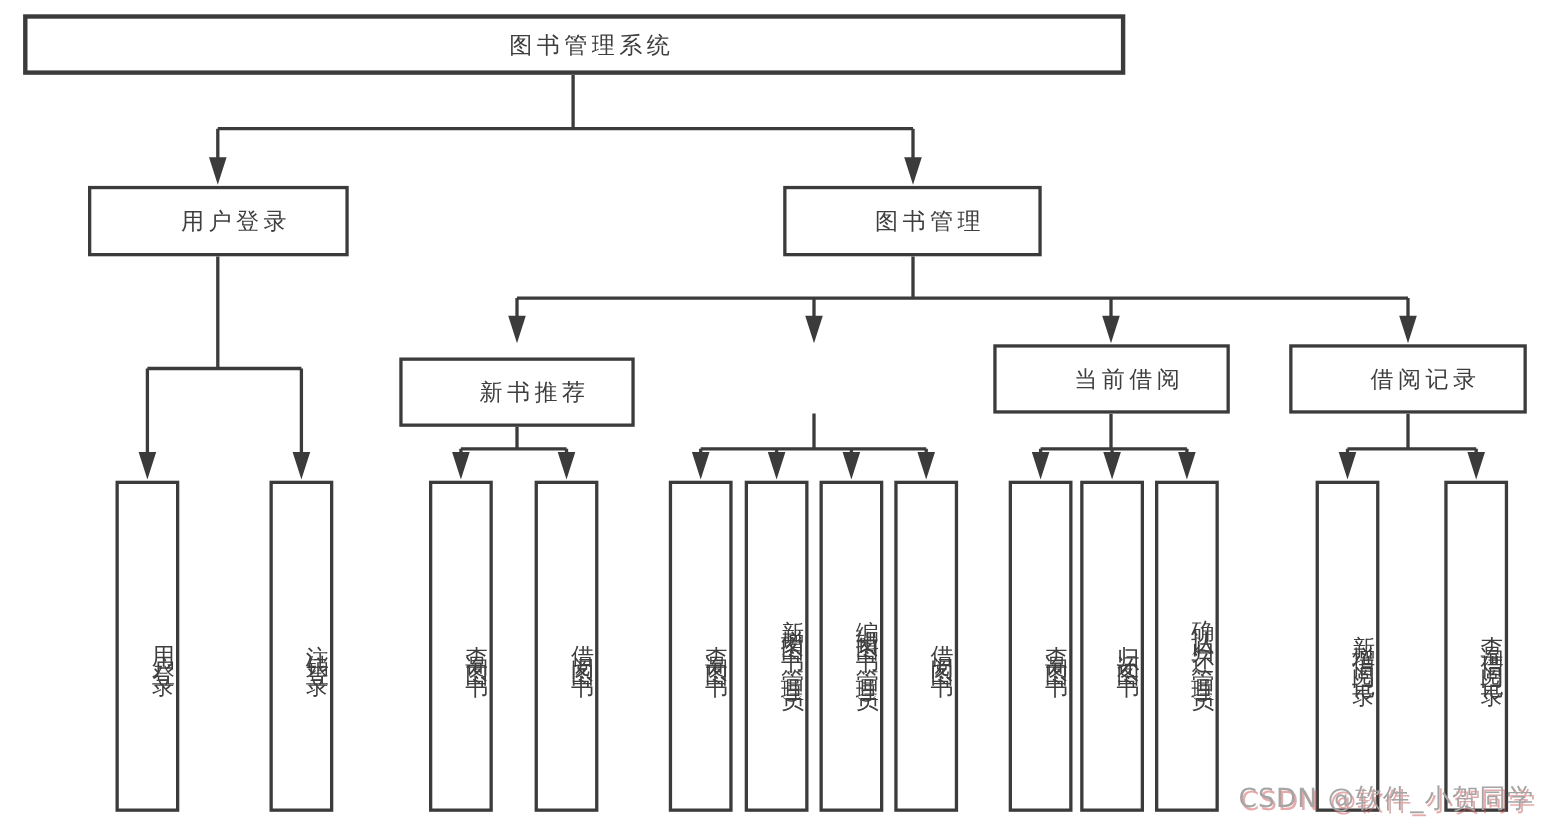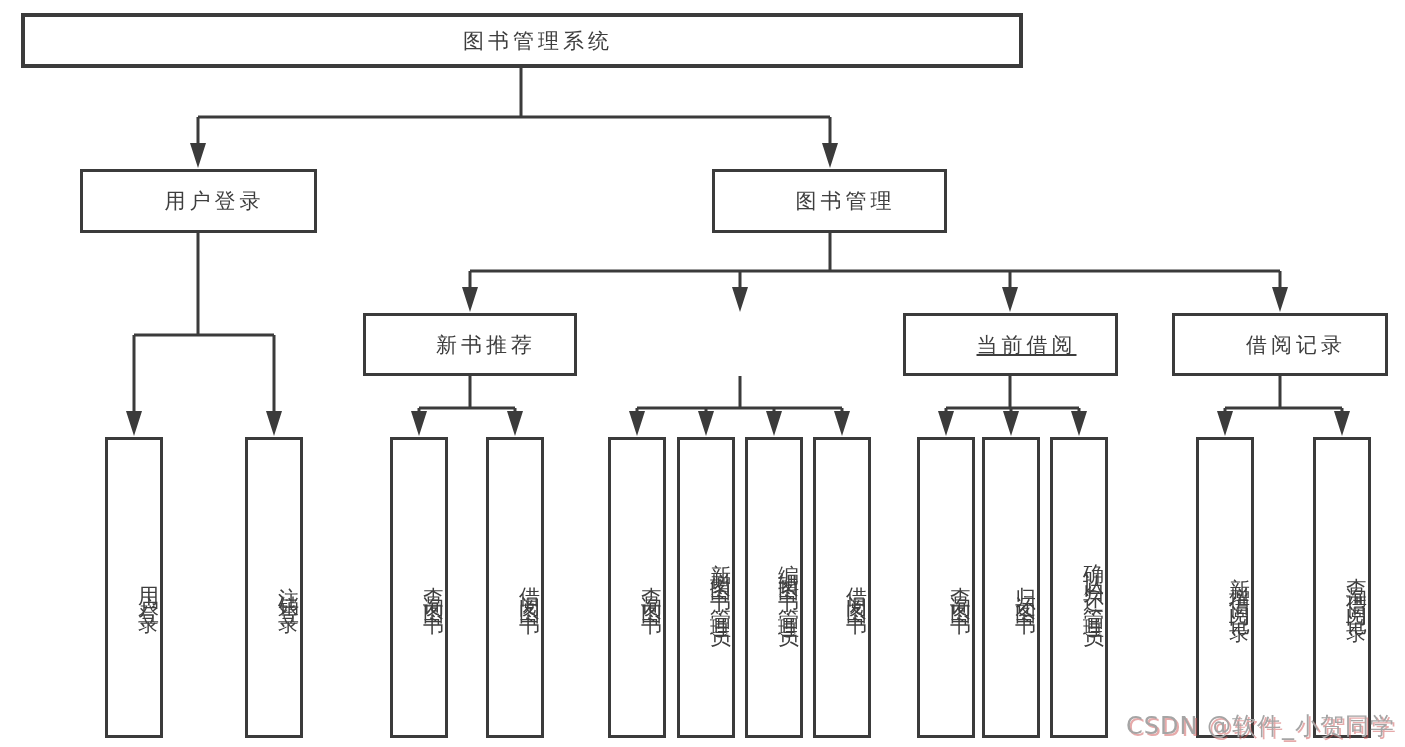--- a/index.html
+++ b/index.html
@@ -99,24 +99,24 @@
     <span class="lbl">图书管理系统</span>
   </div>
 
   <div class="node lvl1" style="left:80px;width:237px;">
     <span class="lbl">用户登录</span>
   </div>
   <div class="node lvl1" style="left:712px;width:235px;">
     <span class="lbl">图书管理</span>
   </div>
 
-  <div class="node lvl2" style="left:363px;width:214px;">
+  <div class="node lvl2" style="left:363px;width:214px;margin-top:12px;">
     <span class="lbl">新书推荐</span>
   </div>
-  <div class="node lvl2" style="left:903px;width:215px;text-decoration:underline;">
+  <div class="node lvl2" style="left:903px;width:215px;">
     <span class="lbl">当前借阅</span>
   </div>
   <div class="node lvl2" style="left:1172px;width:216px;">
     <span class="lbl">借阅记录</span>
   </div>
 
   <div class="node leaf" style="left:105px;">
     <span class="vlbl">用户登录</span>
   </div>
   <div class="node leaf" style="left:245px;">

